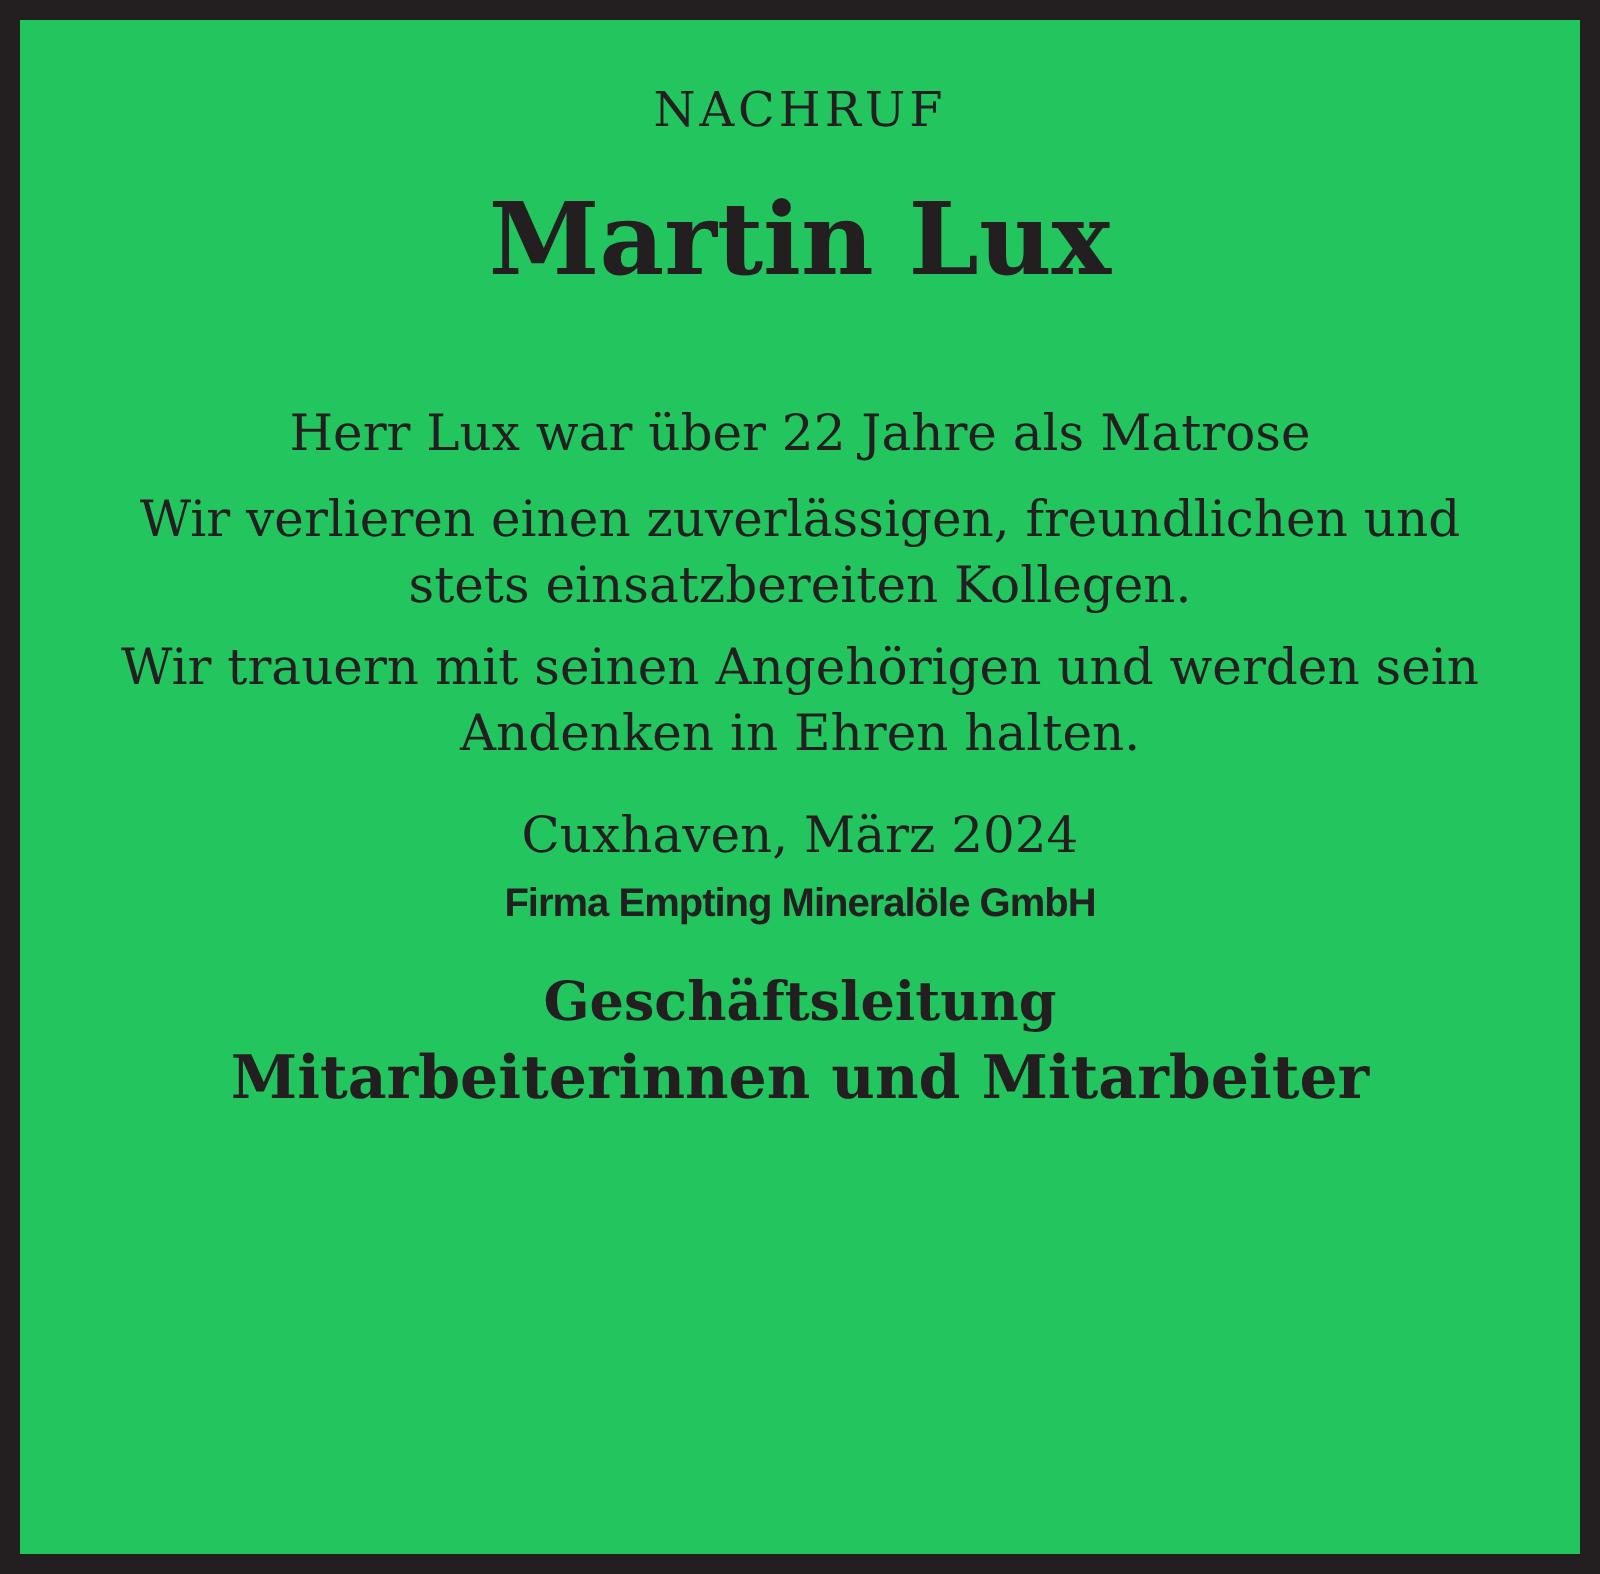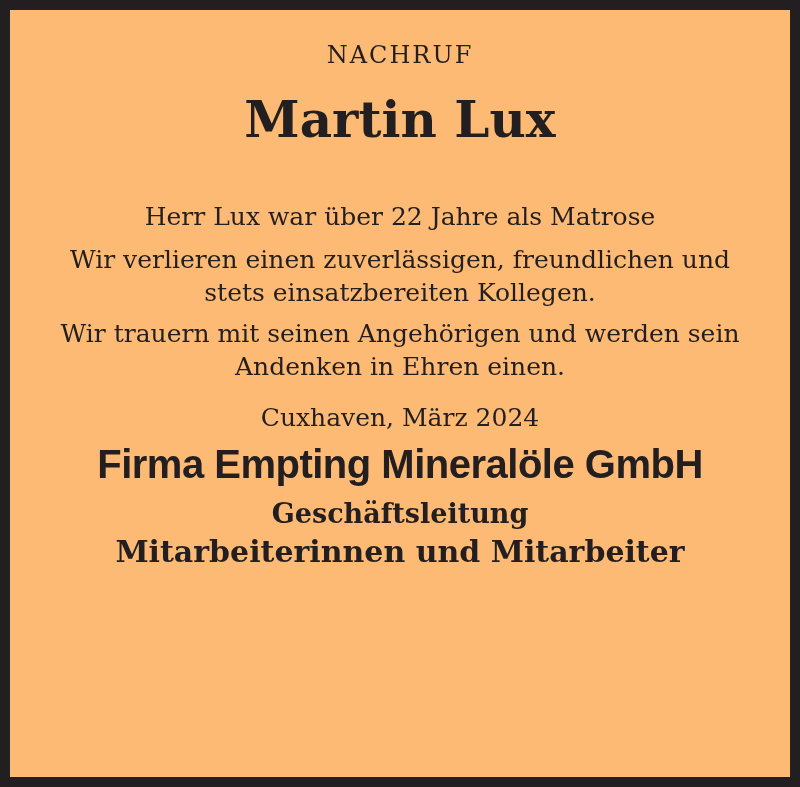--- a/index.html
+++ b/index.html
@@ -4,21 +4,21 @@
 <style>
   html, body {
     margin: 0;
     padding: 0;
     background: #231f20;
   }
   .frame {
     box-sizing: border-box;
     width: 800px;
     height: 787px;
-    background: #fdba74;
+    background: #22c55e;
     border: 10px solid #231f20;
     overflow: hidden;
   }
   .content {
     box-sizing: border-box;
     width: 100%;
     height: 100%;
     padding-top: 32px;
     text-align: center;
     color: #231f20;
@@ -55,24 +55,23 @@
     margin-top: 8px;
   }
   .place-date {
     font-size: 25px;
     line-height: 33px;
     margin-top: 18px;
   }
   .company-name {
     font-family: "Liberation Sans", sans-serif;
     font-weight: bold;
-    font-size: 40px;
+    font-size: 20px;
     line-height: 36px;
     letter-spacing: -0.5px;
-    margin-top: 12px;
   }
   .signatory-management {
     font-weight: bold;
     font-size: 27px;
     line-height: 32px;
     margin-top: 16px;
   }
   .signatory-employees {
     font-weight: bold;
     font-size: 30px;
@@ -95,21 +94,21 @@
       <span>Herr Lux war über 22 Jahre als Matrose</span><br>
     </p>
 
     <p class="body-par loss-par">
       <span>Wir verlieren einen zuverlässigen, freundlichen und</span><br>
       <span>stets einsatzbereiten Kollegen.</span>
     </p>
 
     <p class="body-par mourning-par">
       <span>Wir trauern mit seinen Angehörigen und werden sein</span><br>
-      <span>Andenken in Ehren einen.</span>
+      <span>Andenken in Ehren halten.</span>
     </p>
 
     <p class="body-par place-date">Cuxhaven, März 2024</p>
 
     <p class="body-par company-name">Firma Empting Mineralöle GmbH</p>
 
     <p class="body-par signatory-management">Geschäftsleitung</p>
 
     <p class="body-par signatory-employees">Mitarbeiterinnen und Mitarbeiter</p>
 

